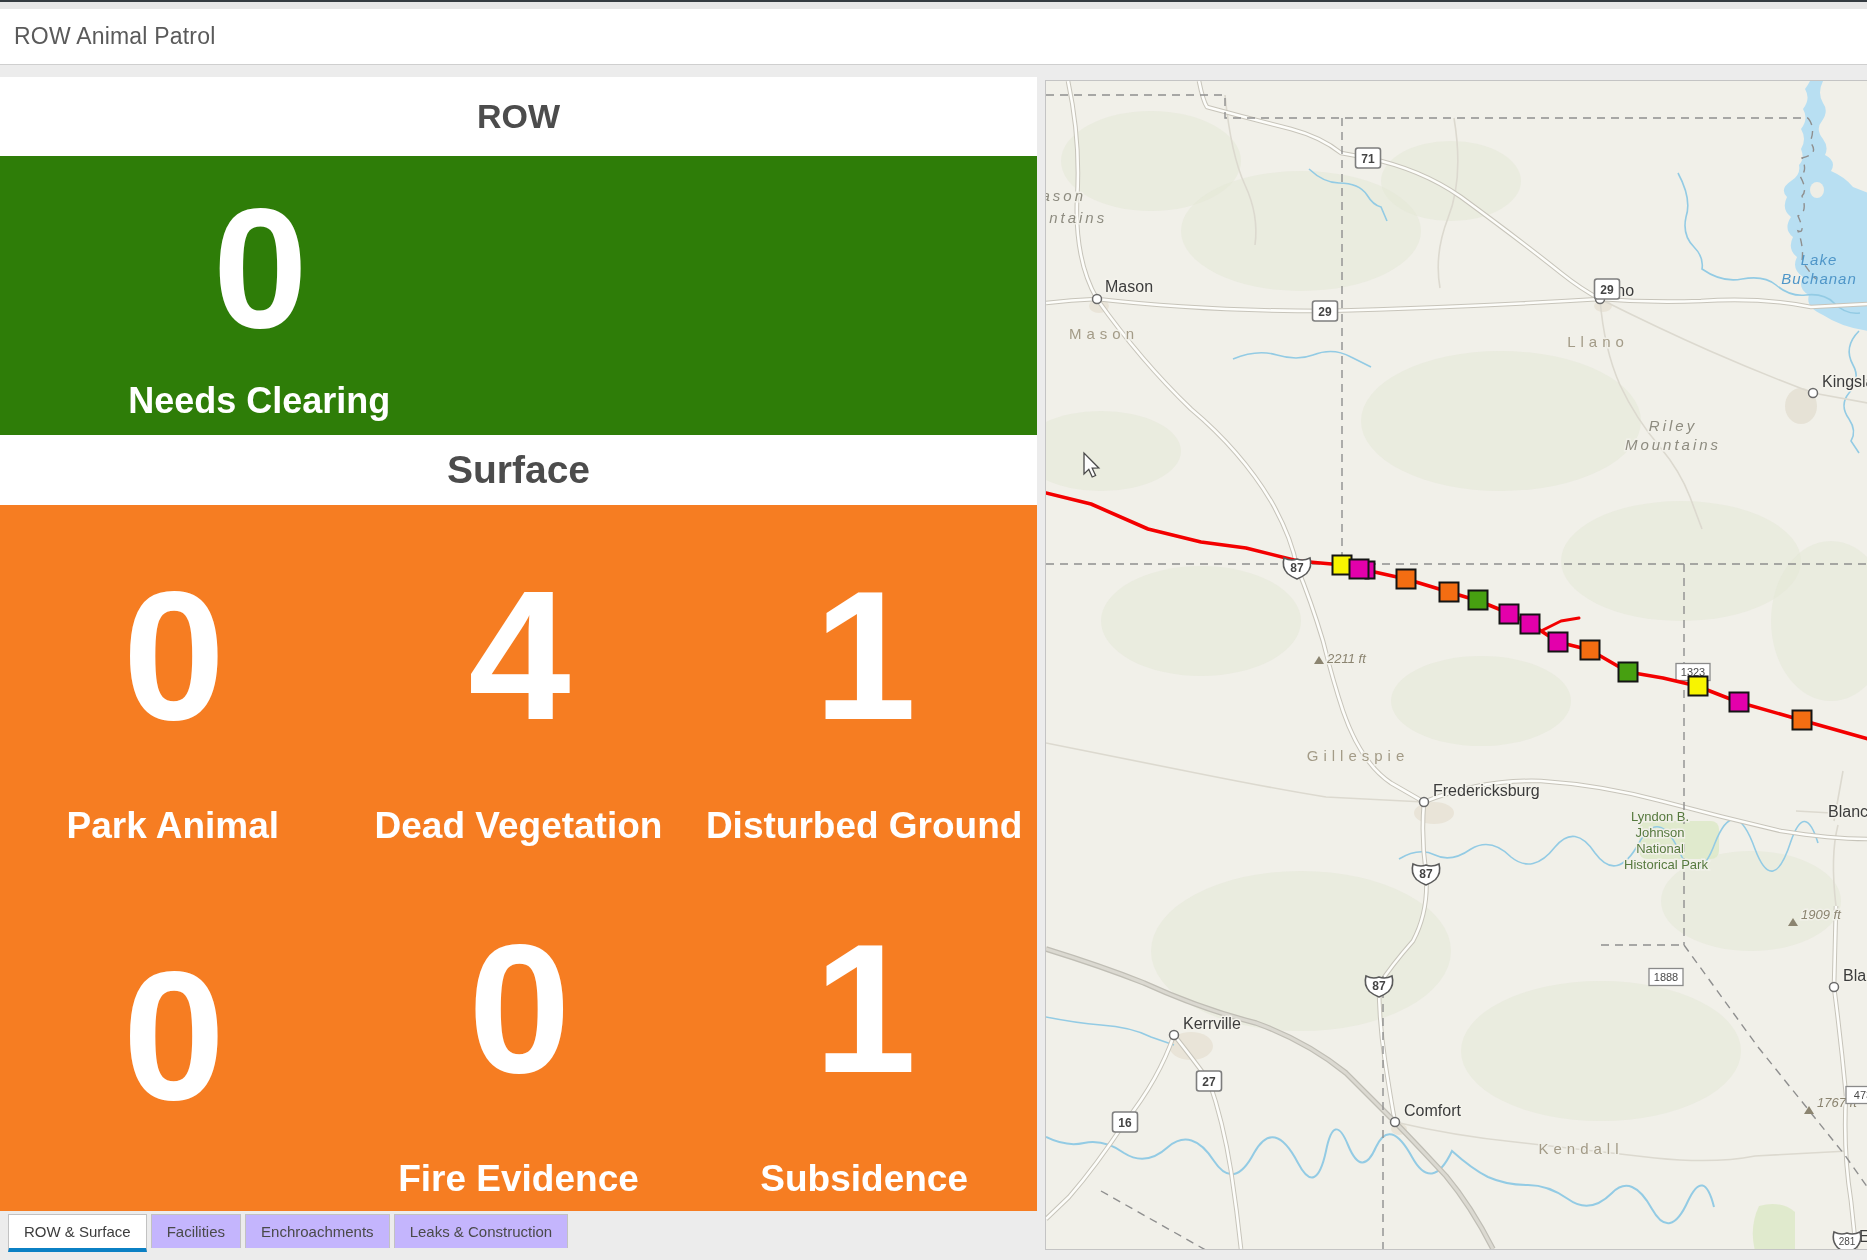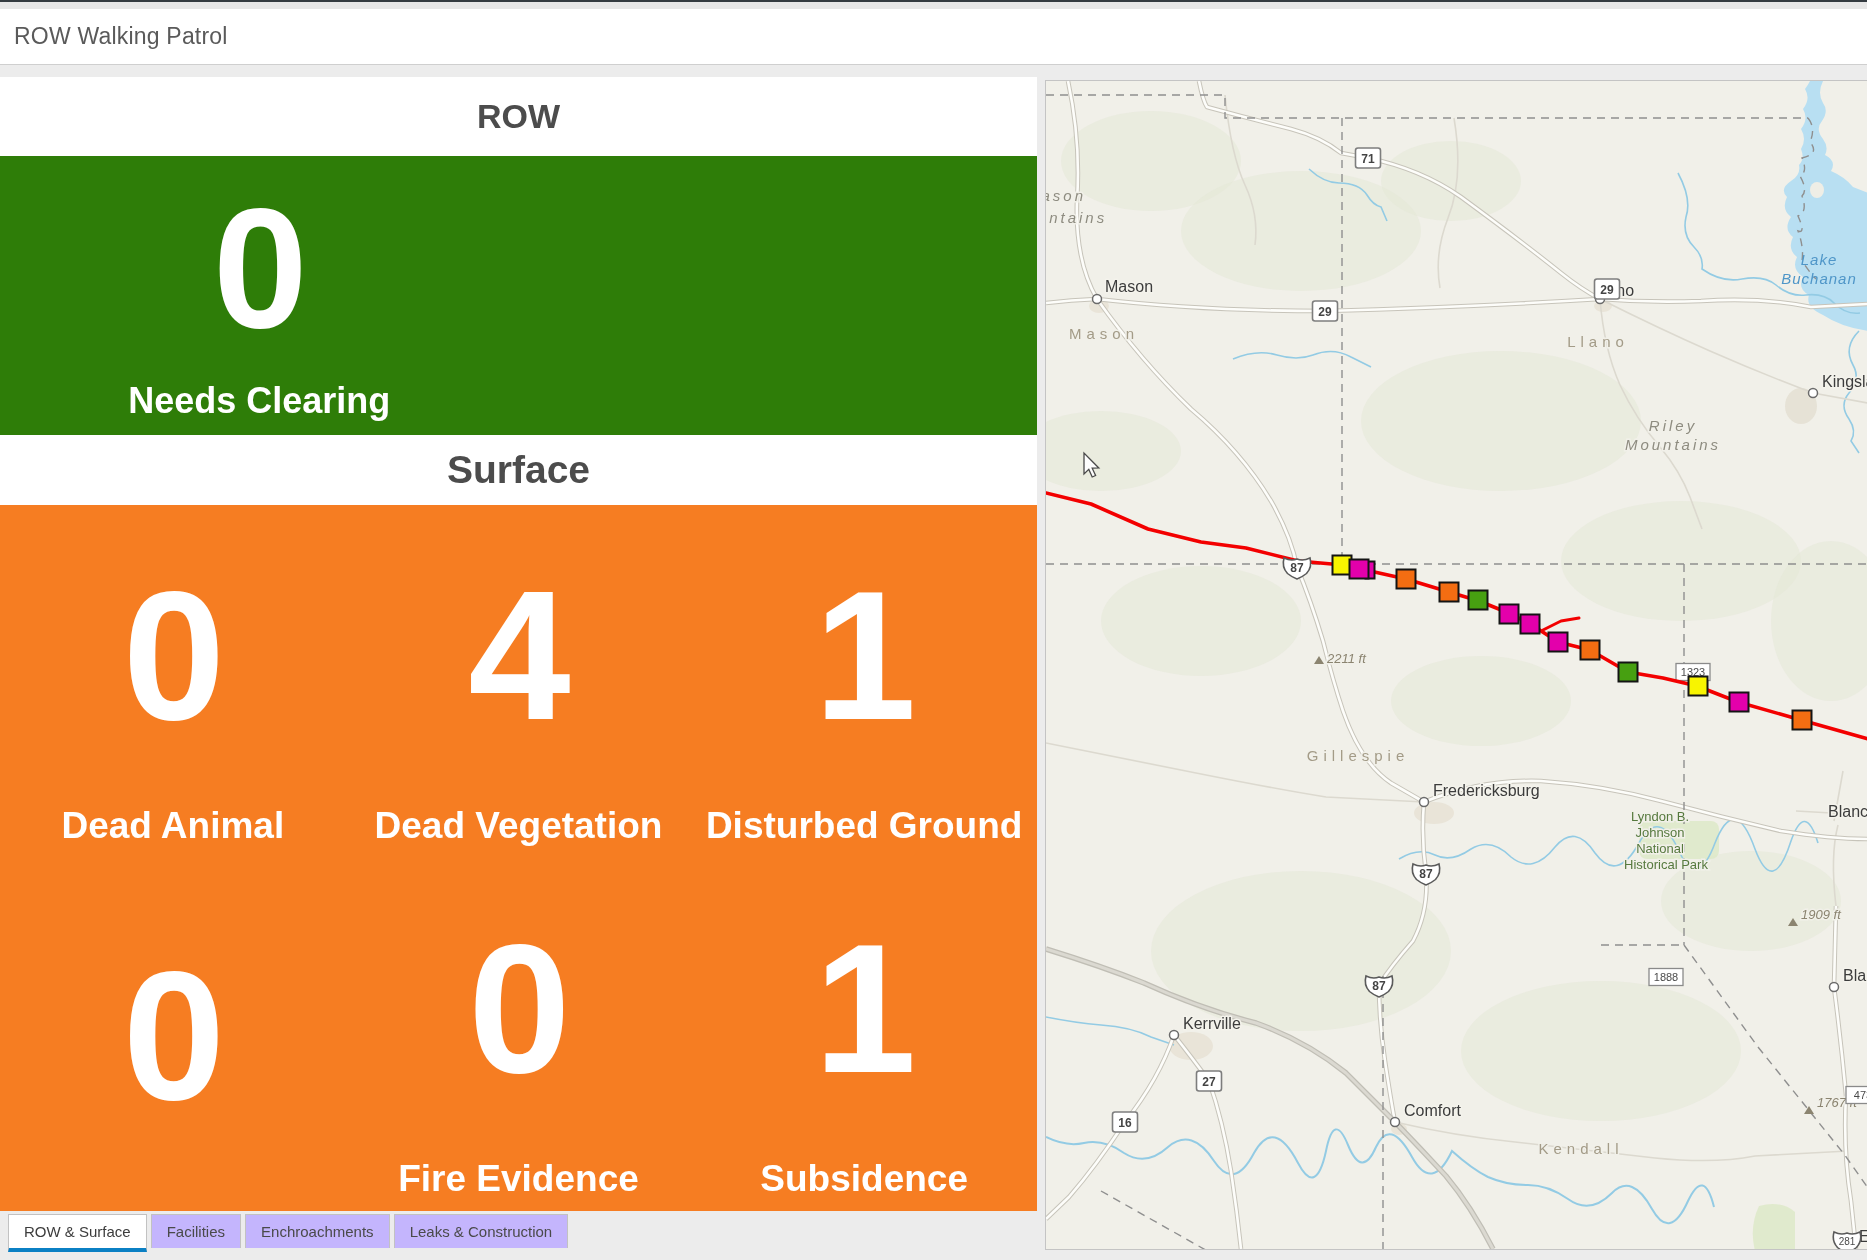--- a/index.html
+++ b/index.html
@@ -43,40 +43,40 @@
   .park{font-size:13px;fill:#56793e;paint-order:stroke;stroke:#f1f0e9;stroke-width:3px;}
   .shieldtxt{font-size:12px;fill:#444444;font-weight:bold;}
   .fmtxt{font-size:11px;fill:#4a4a4a;}
 </style>
 </head>
 <body>
 
 <div class="topbar"></div>
 
 <div class="titlebar">
-  <div class="title">ROW Walking Patrol</div>
+  <div class="title">ROW Animal Patrol</div>
 </div>
 
 <div class="left-panel">
   <div class="sec-header hdr-row">
     <span>ROW</span>
   </div>
   <div class="band band-green" style="background:#2e7d08;">
     <div class="ind">
       <div class="num">0</div>
       <div class="lbl">Needs Clearing</div>
     </div>
   </div>
   <div class="sec-header hdr-surface">
     <span>Surface</span>
   </div>
   <div class="band band-orange" style="background:#f67d22;">
     <div class="ind">
       <div class="num">0</div>
-      <div class="lbl">Dead Animal</div>
+      <div class="lbl">Park Animal</div>
     </div>
     <div class="ind">
       <div class="num">4</div>
       <div class="lbl">Dead Vegetation</div>
     </div>
     <div class="ind">
       <div class="num">1</div>
       <div class="lbl">Disturbed Ground</div>
     </div>
     <div class="ind">

